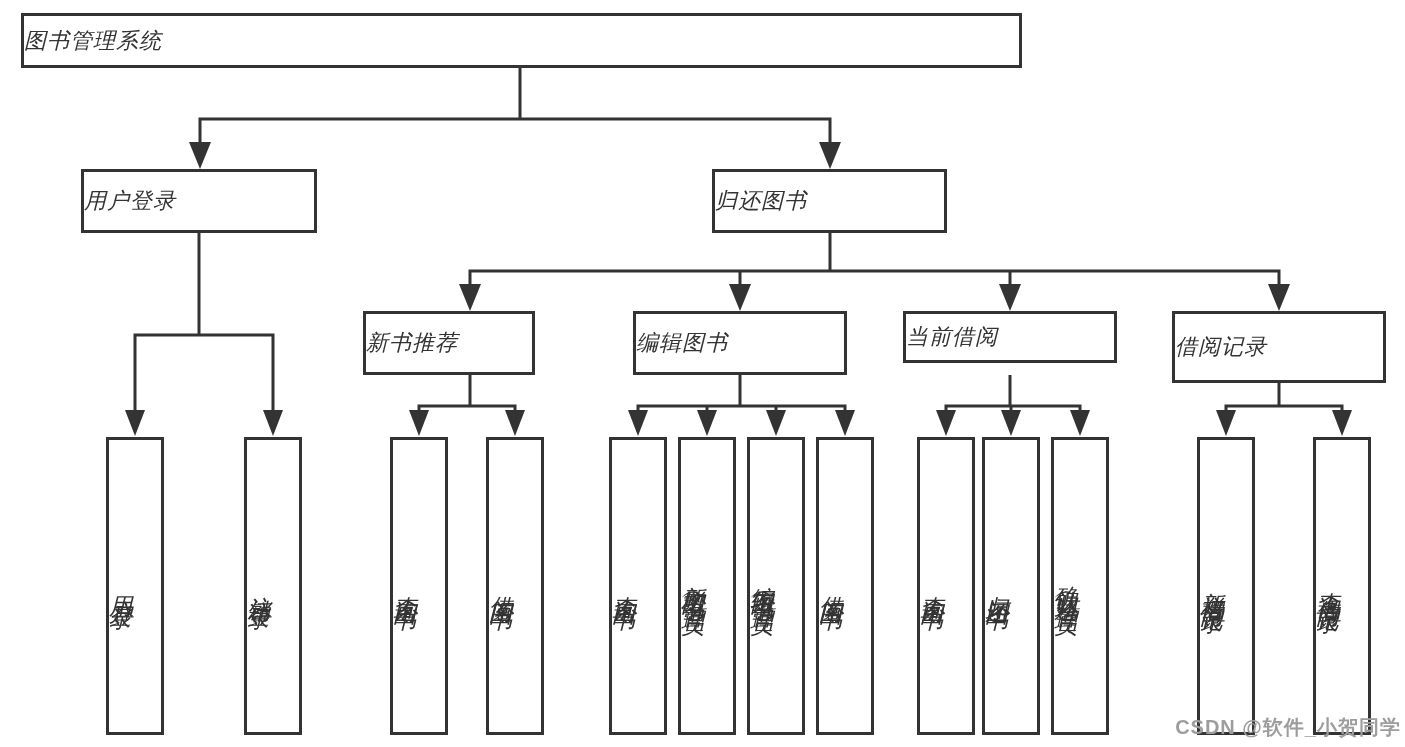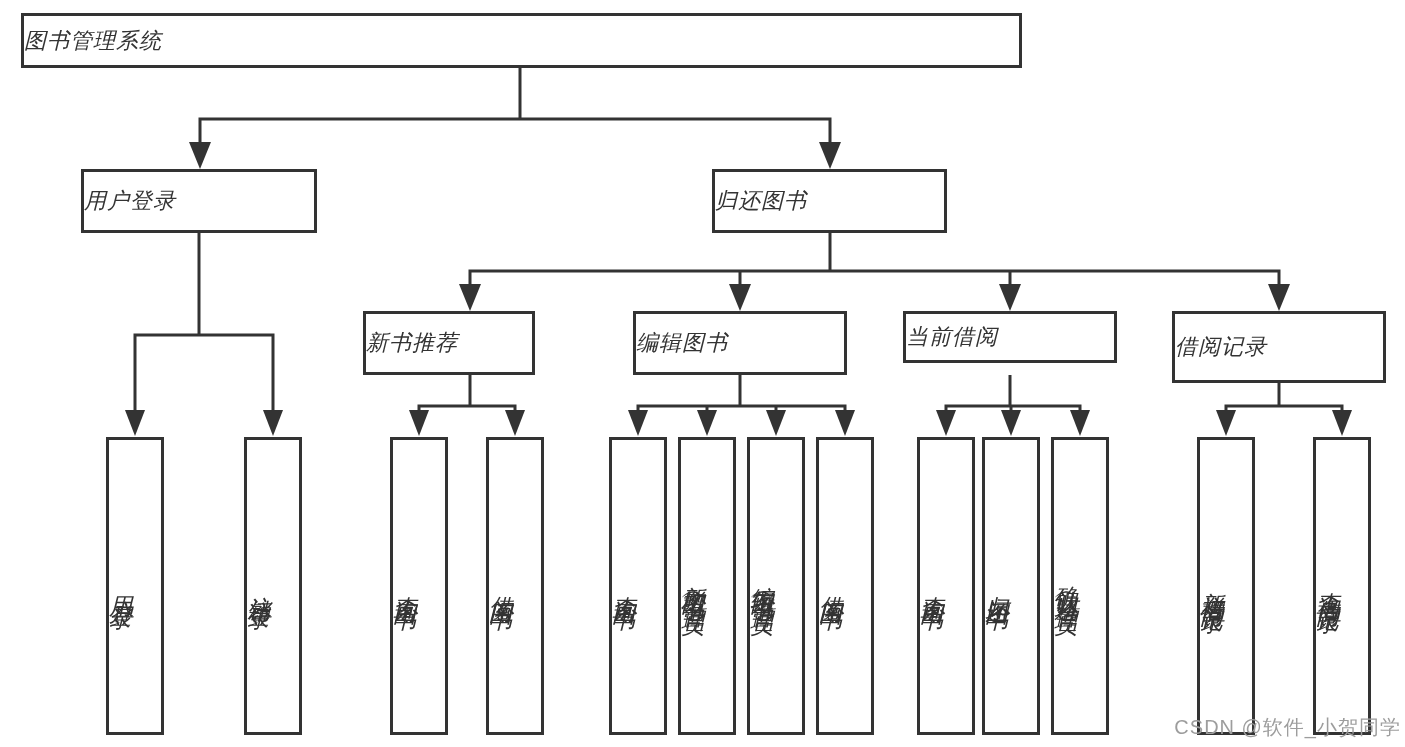--- a/index.html
+++ b/index.html
@@ -41,20 +41,21 @@
     color: #333333;
   }
   .watermark {
     position: absolute;
     top: 714px;
     right: 4px;
     font-size: 20px;
     color: #9d9d9d;
     letter-spacing: 1px;
     white-space: nowrap;
+    font-weight: bold;
   }
 </style>
 </head>
 <body>
 
 <div class="canvas">
 
   <svg class="connectors" width="1405" height="747" viewBox="0 0 1405 747" stroke="#333333" stroke-width="3" fill="#333333">
 
     <line x1="520" y1="68" x2="520" y2="119"></line>

